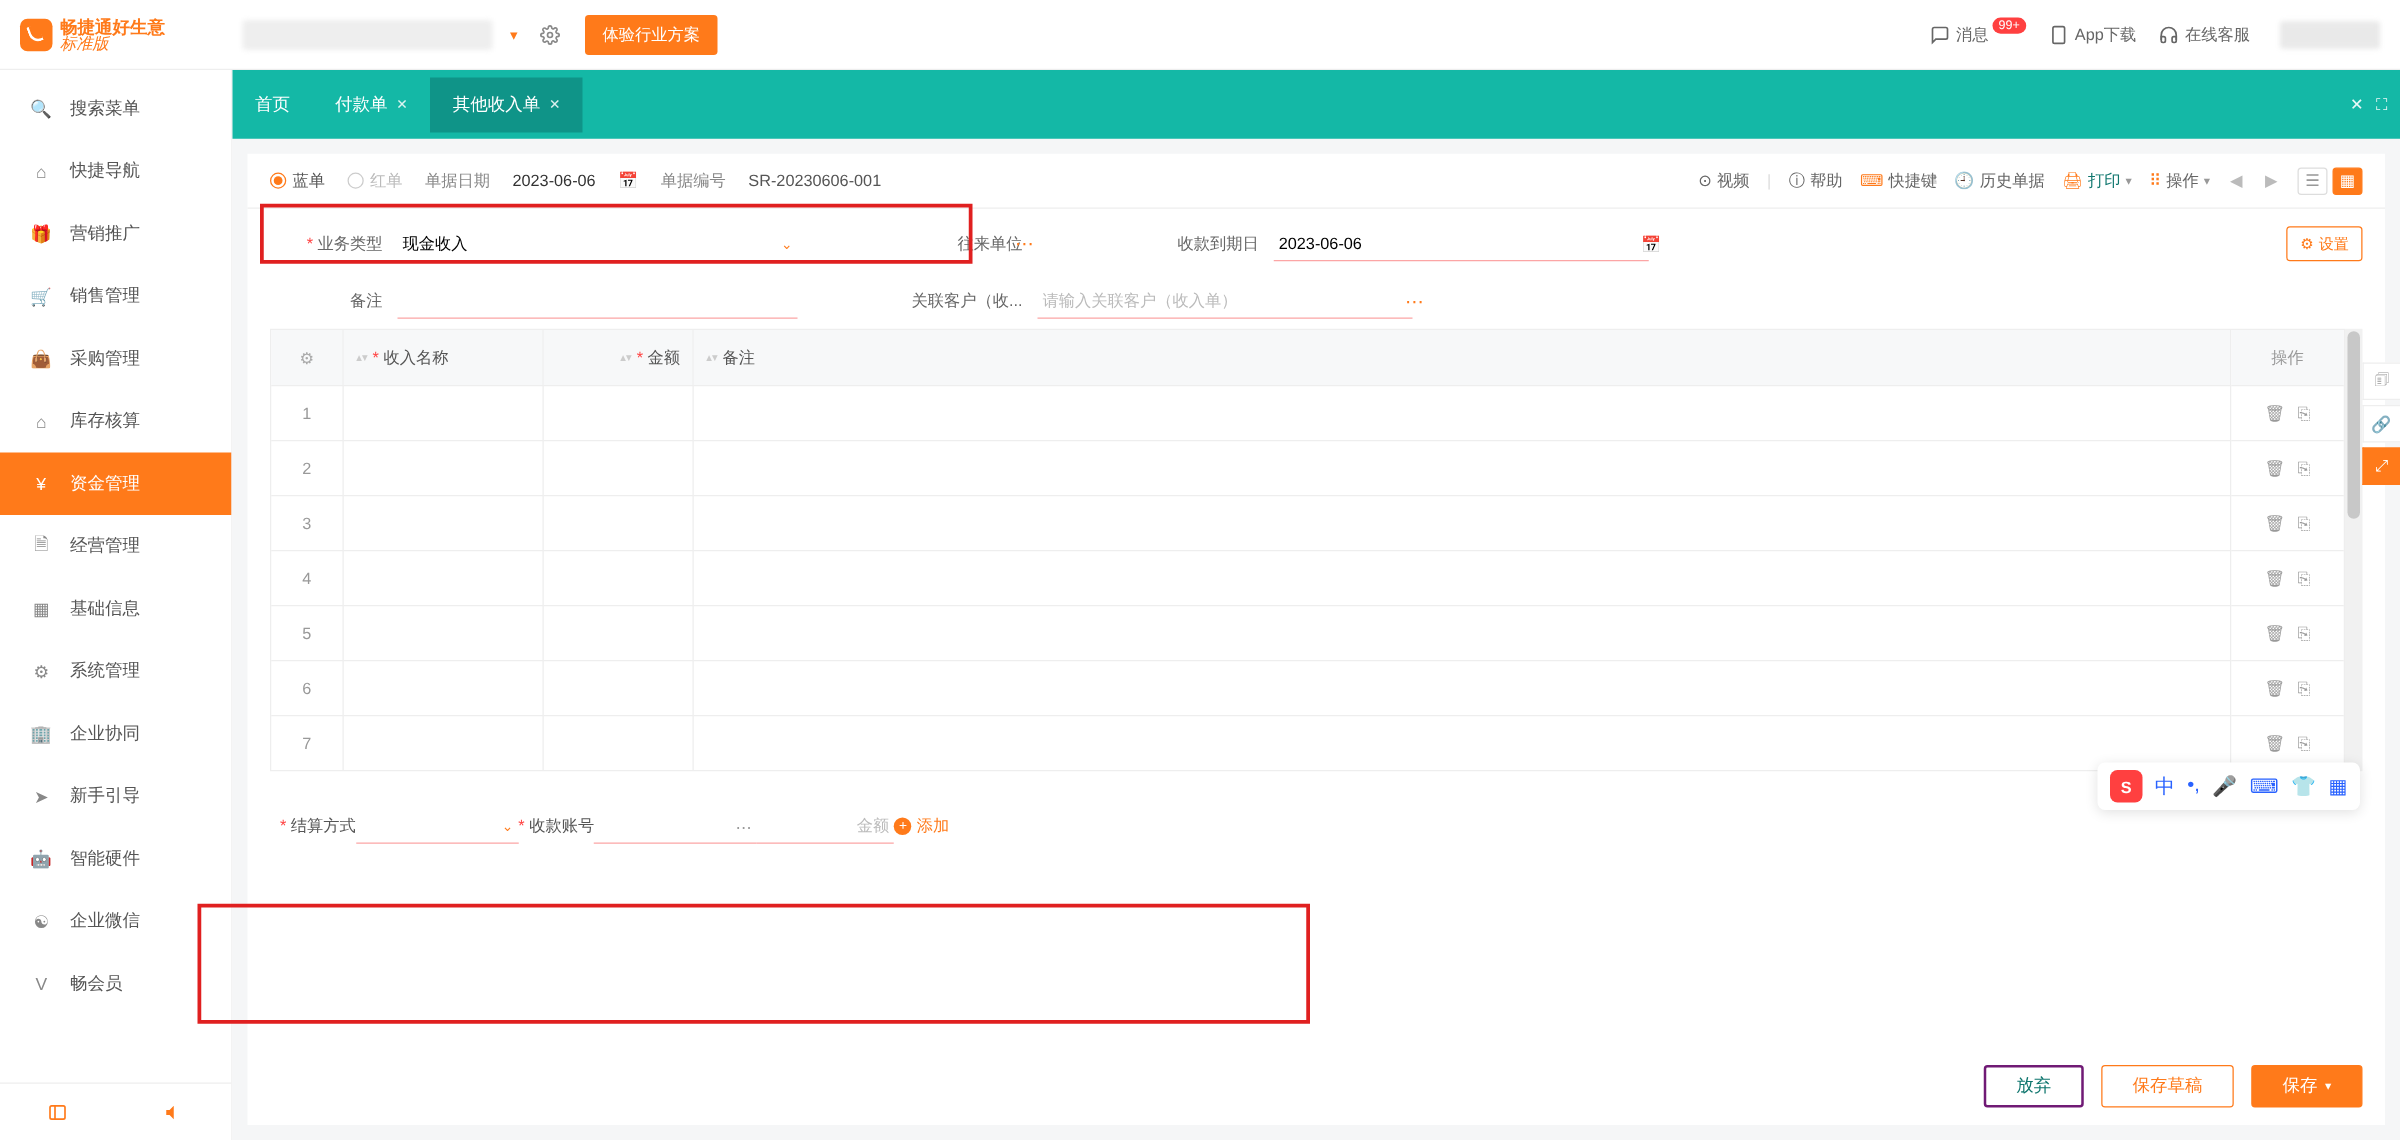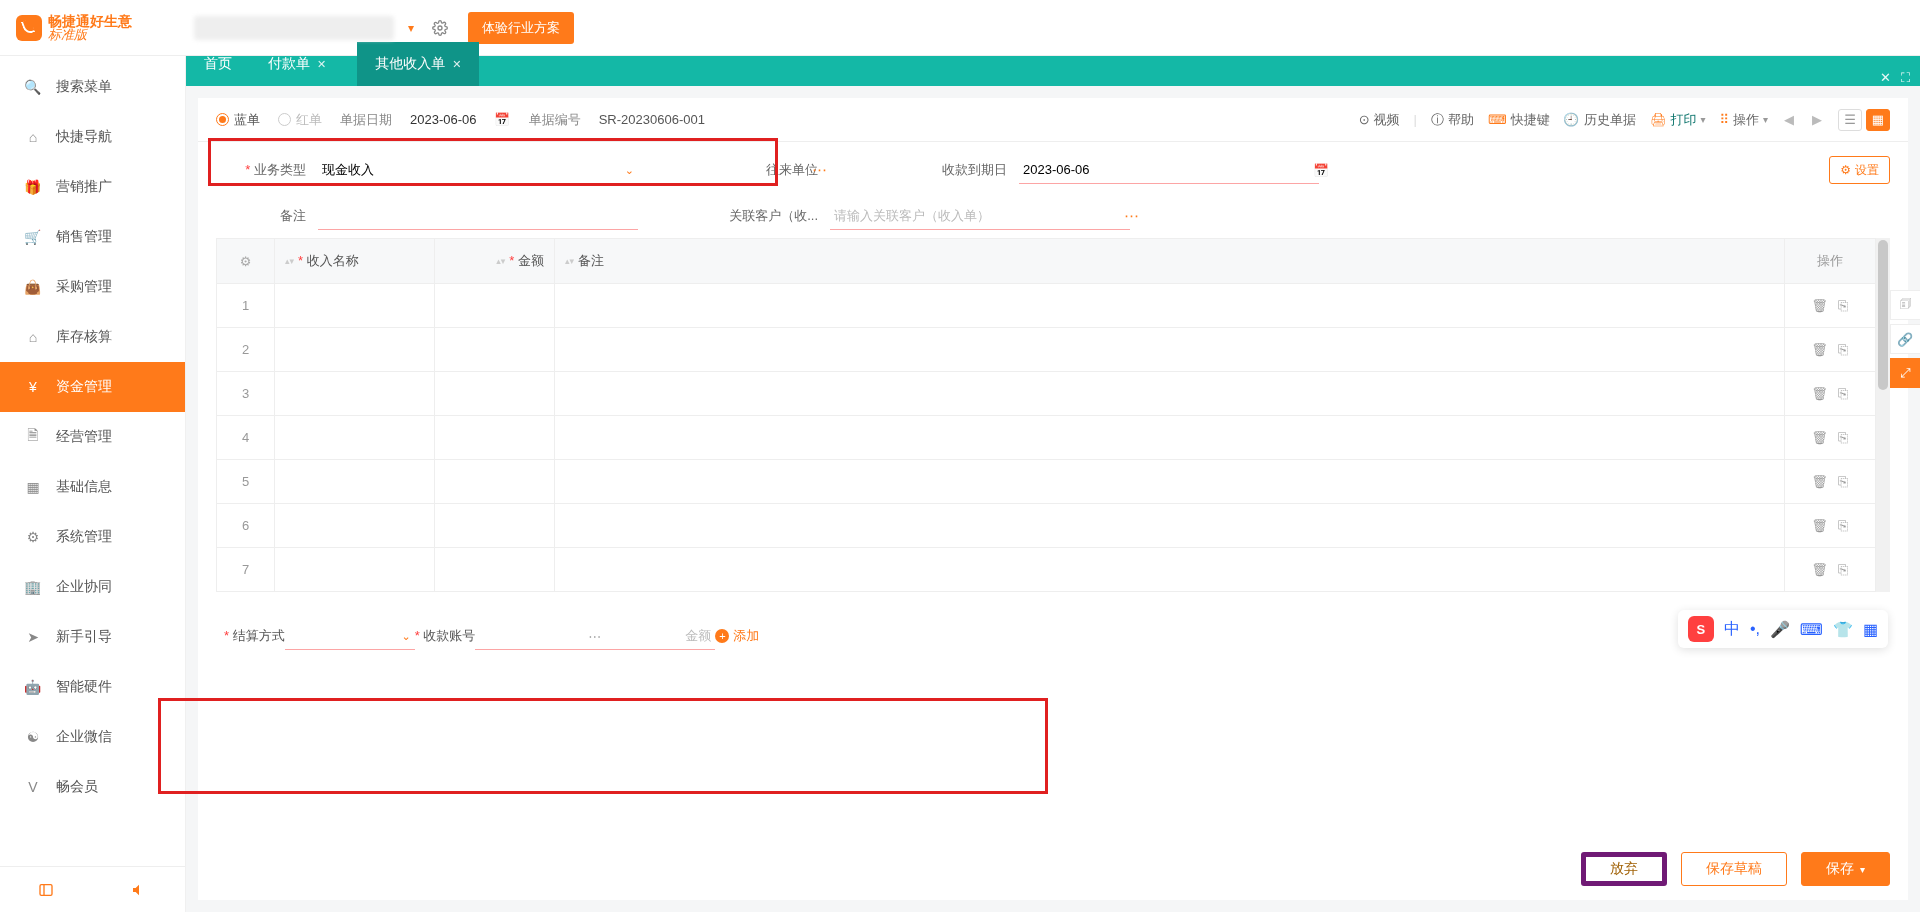--- a/index.html
+++ b/index.html
@@ -35,23 +35,23 @@
 .side-item.active { background: #ff7a1a; color: #fff; }
 .side-item.active .side-icon { color: #fff; }
 .side-icon { width: 18px; color: #888; display: flex; align-items: center; justify-content: center; }
 .side-footer { display: flex; height: 46px; border-top: 1px solid #eee; }
 .side-footer div { flex: 1; display: flex; align-items: center; justify-content: center; color: #ff7a1a; cursor: pointer; }
 
 
 .main { flex: 1; display: flex; flex-direction: column; background: #f5f6f7; min-width: 0; }
 
 
-.tabs { display: flex; align-items: flex-end; height: 30px; background: #14b8a6; color: #fff; }
+.tabs { display: flex; align-items: center; height: 55px; background: #14b8a6; color: #fff; }
 .tab { display: flex; align-items: center; height: 44px; padding: 0 18px; font-size: 14px; cursor: pointer; gap: 7px; }
-.tab.active { background: #0f9488; margin-left: 13px; }
+.tab.active { background: #0f9488; }
 .tab-close { font-size: 11px; opacity: 0.85; }
 .tabs-spacer { flex: 1; }
 .tabs-actions { display: flex; gap: 10px; padding-right: 10px; }
 .tabs-actions span { cursor: pointer; opacity: 0.9; }
 
 
 .panel { margin: 12px; background: #fff; flex: 1; display: flex; flex-direction: column; min-height: 0; position: relative; }
 
 
 .subbar { display: flex; align-items: center; height: 44px; padding: 0 18px; border-bottom: 1px solid #eee; gap: 18px; font-size: 13px; color: #555; }
@@ -113,21 +113,21 @@
 
 
 .settle { display: flex; align-items: center; padding: 30px 0 18px 8px; font-size: 13px; color: #555; }
 .settle .finput { width: 130px; }
 .add-link { color: #ff7a1a; display: inline-flex; align-items: center; gap: 4px; cursor: pointer; }
 .plus-circ { width: 14px; height: 14px; background: #ff7a1a; color: #fff; border-radius: 50%; display: inline-flex; align-items: center; justify-content: center; font-size: 11px; line-height: 1; }
 
 
 .footer { display: flex; justify-content: flex-end; gap: 14px; padding: 10px 18px 14px; }
 .btn { height: 34px; padding: 0 24px; border-radius: 3px; font-size: 14px; cursor: pointer; }
-.btn-ghost { background: #fff; border: 5px solid #701a75; color: #a16207; }
+.btn-ghost { background: #fff; border: 2px solid #701a75; color: #0f766e; }
 .btn-ghost-orange { background: #fff; border: 1px solid #ff7a1a; color: #ff7a1a; }
 .btn-solid-orange { background: #ff7a1a; border: 1px solid #ff7a1a; color: #fff; display: inline-flex; align-items: center; gap: 6px; }
 
 
 .float-rail { position: absolute; right: 0; top: 290px; display: flex; flex-direction: column; gap: 4px; }
 .float-rail div { width: 30px; height: 30px; background: #fff; border: 1px solid #eee; border-right: none; display: flex; align-items: center; justify-content: center; color: #999; cursor: pointer; }
 .float-rail div.on { background: #ff7a1a; color: #fff; border-color: #ff7a1a; }
 
 
 .ime { position: fixed; right: 32px; bottom: 264px; display: flex; align-items: center; gap: 10px; background: #fff; border-radius: 6px; box-shadow: 0 2px 10px rgba(0,0,0,0.12); padding: 6px 10px; }
@@ -154,20 +154,44 @@
       <span class="chevron-down">▾</span>
     </div>
     <div class="gear-btn">
       <svg viewBox="0 0 24 24" fill="none" stroke="currentColor" stroke-width="2">
           <circle cx="12" cy="12" r="3"></circle>
           <path d="M19.4 15a1.7 1.7 0 0 0 .3 1.8l.1.1a2 2 0 1 1-2.8 2.8l-.1-.1a1.7 1.7 0 0 0-1.8-.3 1.7 1.7 0 0 0-1 1.5V21a2 2 0 1 1-4 0v-.1a1.7 1.7 0 0 0-1-1.5 1.7 1.7 0 0 0-1.8.3l-.1.1a2 2 0 1 1-2.8-2.8l.1-.1a1.7 1.7 0 0 0 .3-1.8 1.7 1.7 0 0 0-1.5-1H3a2 2 0 1 1 0-4h.1a1.7 1.7 0 0 0 1.5-1 1.7 1.7 0 0 0-.3-1.8l-.1-.1a2 2 0 1 1 2.8-2.8l.1.1a1.7 1.7 0 0 0 1.8.3H9a1.7 1.7 0 0 0 1-1.5V3a2 2 0 1 1 4 0v.1a1.7 1.7 0 0 0 1 1.5 1.7 1.7 0 0 0 1.8-.3l.1-.1a2 2 0 1 1 2.8 2.8l-.1.1a1.7 1.7 0 0 0-.3 1.8V9a1.7 1.7 0 0 0 1.5 1H21a2 2 0 1 1 0 4h-.1a1.7 1.7 0 0 0-1.5 1z"></path>
         </svg>
     </div>
     <button class="btn-primary">体验行业方案</button>
     <div class="topbar-spacer"></div>
+    <div class="top-right">
+      <div class="top-right-item">
+        <svg viewBox="0 0 24 24" fill="none" stroke="currentColor" stroke-width="2">
+            <path d="M21 15a2 2 0 0 1-2 2H7l-4 4V5a2 2 0 0 1 2-2h14a2 2 0 0 1 2 2z"></path>
+          </svg>
+        <span>消息</span>
+        <span class="badge">99+</span>
+      </div>
+      <div class="top-right-item">
+        <svg viewBox="0 0 24 24" fill="none" stroke="currentColor" stroke-width="2">
+            <rect x="5" y="2" width="14" height="20" rx="2"></rect>
+            <line x1="12" y1="18" x2="12" y2="18"></line>
+          </svg>
+        <span>App下载</span>
+      </div>
+      <div class="top-right-item">
+        <svg viewBox="0 0 24 24" fill="none" stroke="currentColor" stroke-width="2">
+            <path d="M3 18v-6a9 9 0 0 1 18 0v6"></path>
+            <path d="M21 19a2 2 0 0 1-2 2h-1a2 2 0 0 1-2-2v-3a2 2 0 0 1 2-2h3zM3 19a2 2 0 0 0 2 2h1a2 2 0 0 0 2-2v-3a2 2 0 0 0-2-2H3z"></path>
+          </svg>
+        <span>在线客服</span>
+      </div>
+      <div class="avatar-blur"></div>
+    </div>
   </div>
 
   <div class="body">
 
     <div class="sidebar">
       <div class="side-list" id="side-list">
           <div class="side-item">
             <span class="side-icon">🔍</span>
             <span>搜索菜单</span>
           </div>

